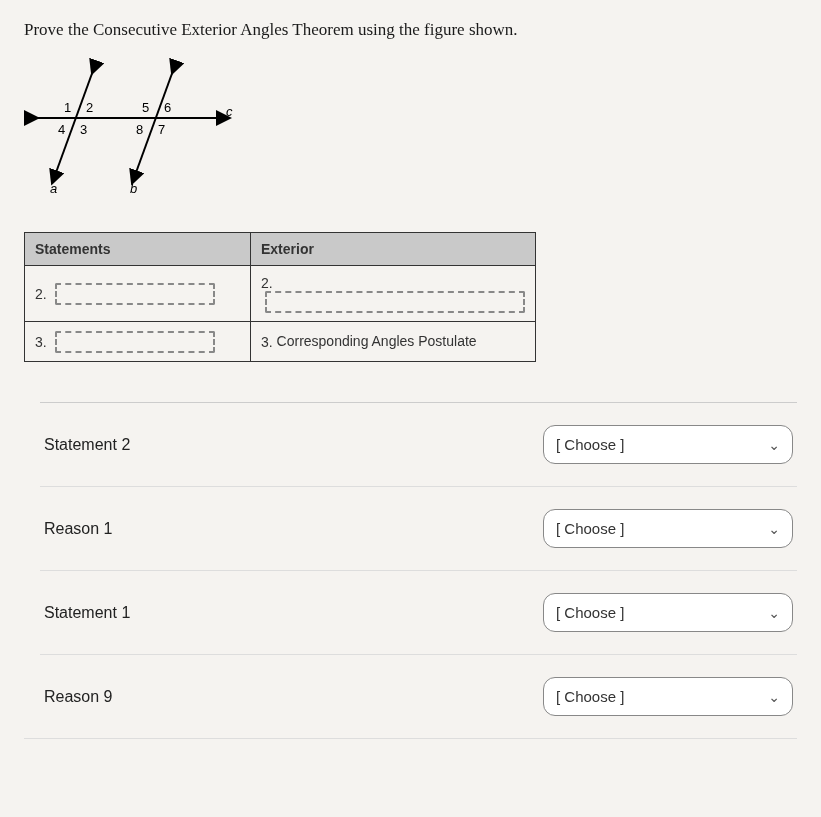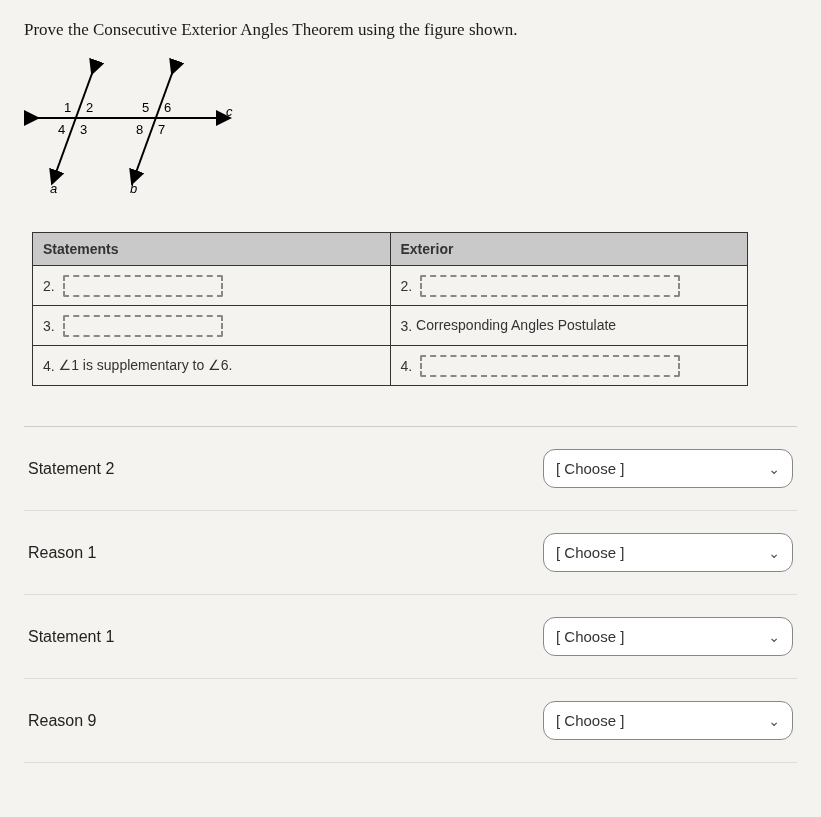--- a/index.html
+++ b/index.html
@@ -14,26 +14,25 @@
   .prompt {
     font-size: 17px;
     margin-bottom: 18px;
     color: #1a1a1a;
   }
   .figure {
     margin: 8px 0 30px 0;
   }
   .proof-table {
     border-collapse: collapse;
-    width: 716px;
+    width: 512px;
     font-family: Arial, Helvetica, sans-serif;
     font-size: 14px;
     color: #333;
     margin-bottom: 40px;
-    margin-left: 8px;
   }
   .proof-table th {
     background: #c9c9c9;
     text-align: left;
     padding: 8px 10px;
     border: 1px solid #333;
     font-weight: bold;
   }
   .proof-table td {
     border: 1px solid #333;
@@ -59,20 +58,21 @@
   }
   .answer-row {
     display: flex;
     align-items: center;
     justify-content: space-between;
     border-top: 1px solid #ddd;
     padding: 22px 4px 22px 4px;
     font-family: Arial, Helvetica, sans-serif;
     font-size: 16px;
     color: #222;
+    margin-left: 16px;
   }
   .answer-row:first-of-type { border-top: 1px solid #ccc; }
   .chooser {
     display: flex;
     align-items: center;
     justify-content: space-between;
     width: 250px;
     border: 1px solid #888;
     border-radius: 12px;
     padding: 10px 12px;
@@ -143,30 +143,20 @@
     <tr>
       <td class="stmt-col">
         <span class="num">3.</span>
         <span class="blank"></span>
       </td>
       <td>
         <span class="num">3.</span>
         <span>Corresponding Angles Postulate</span>
       </td>
     </tr>
-    <tr>
-      <td class="stmt-col">
-        <span class="num">4.</span>
-        <span>∠1 is supplementary to ∠6.</span>
-      </td>
-      <td>
-        <span class="num">4.</span>
-        <span class="blank wide"></span>
-      </td>
-    </tr>
   </tbody>
 </table>
 
 <div class="answers-block">
   <div class="answer-row">
     <span>Statement 2</span>
     <div class="chooser">
       <span>[ Choose ]</span>
       <span class="chev">⌄</span>
     </div>

